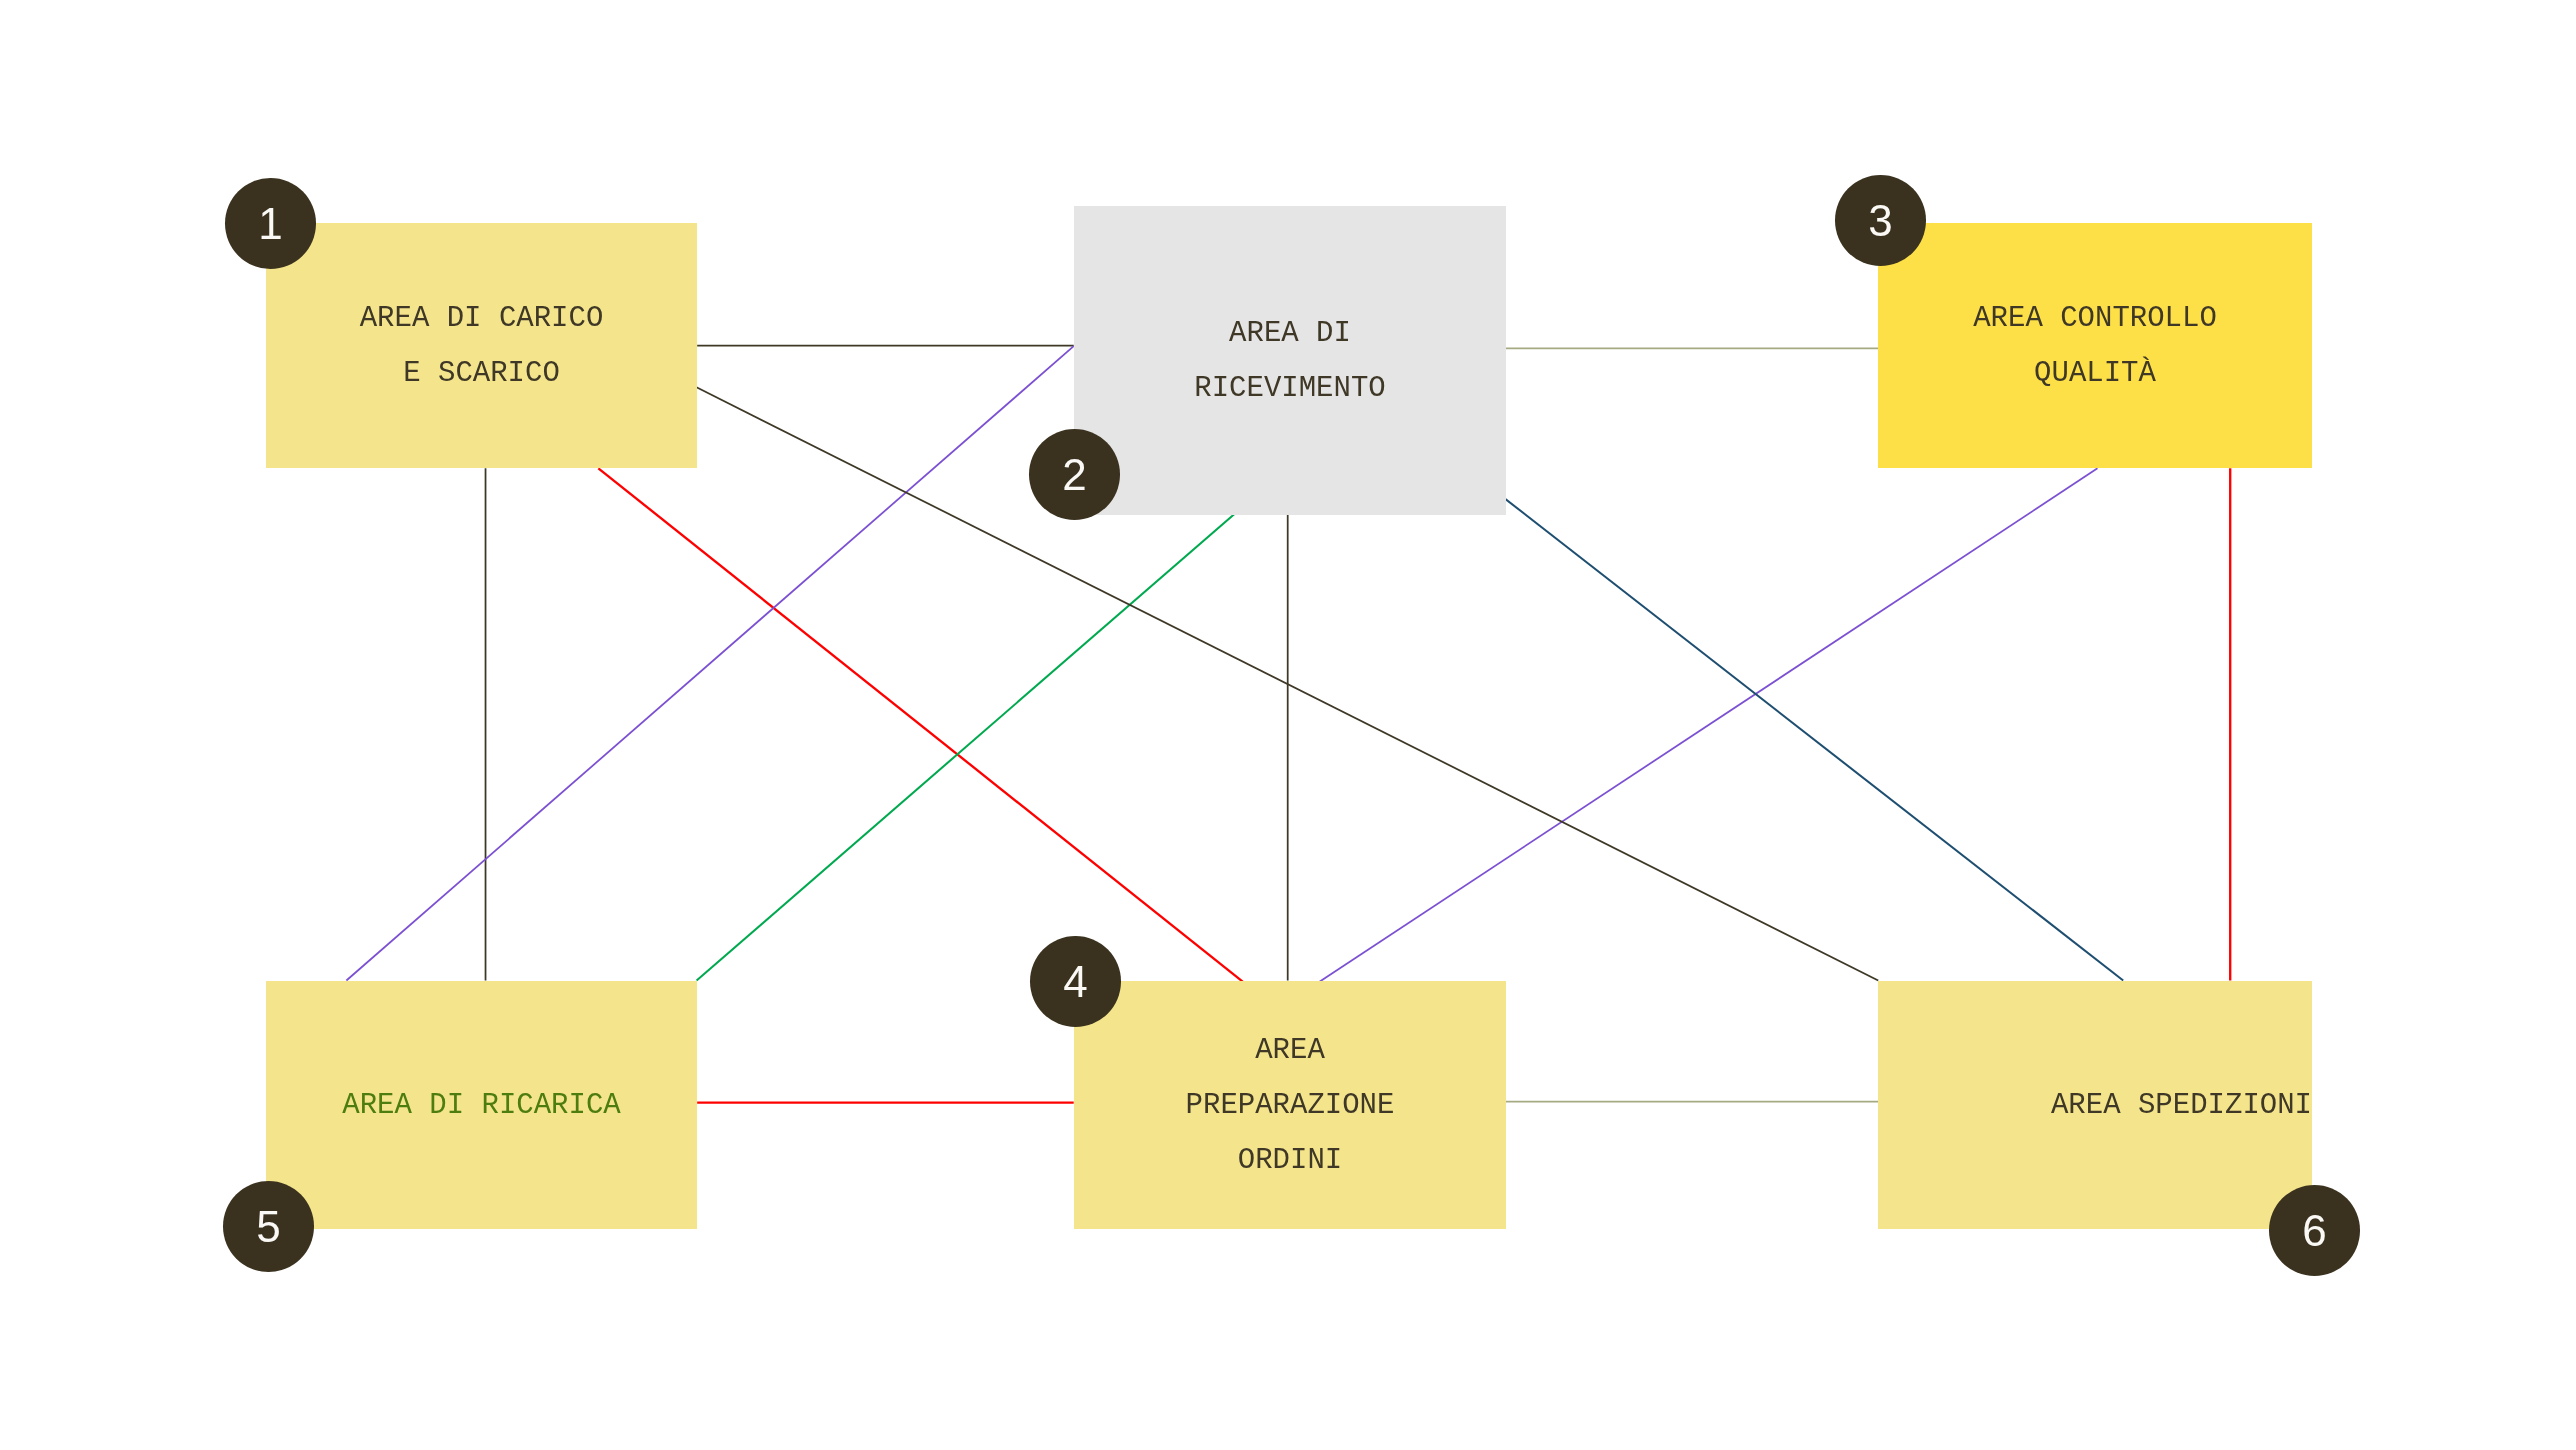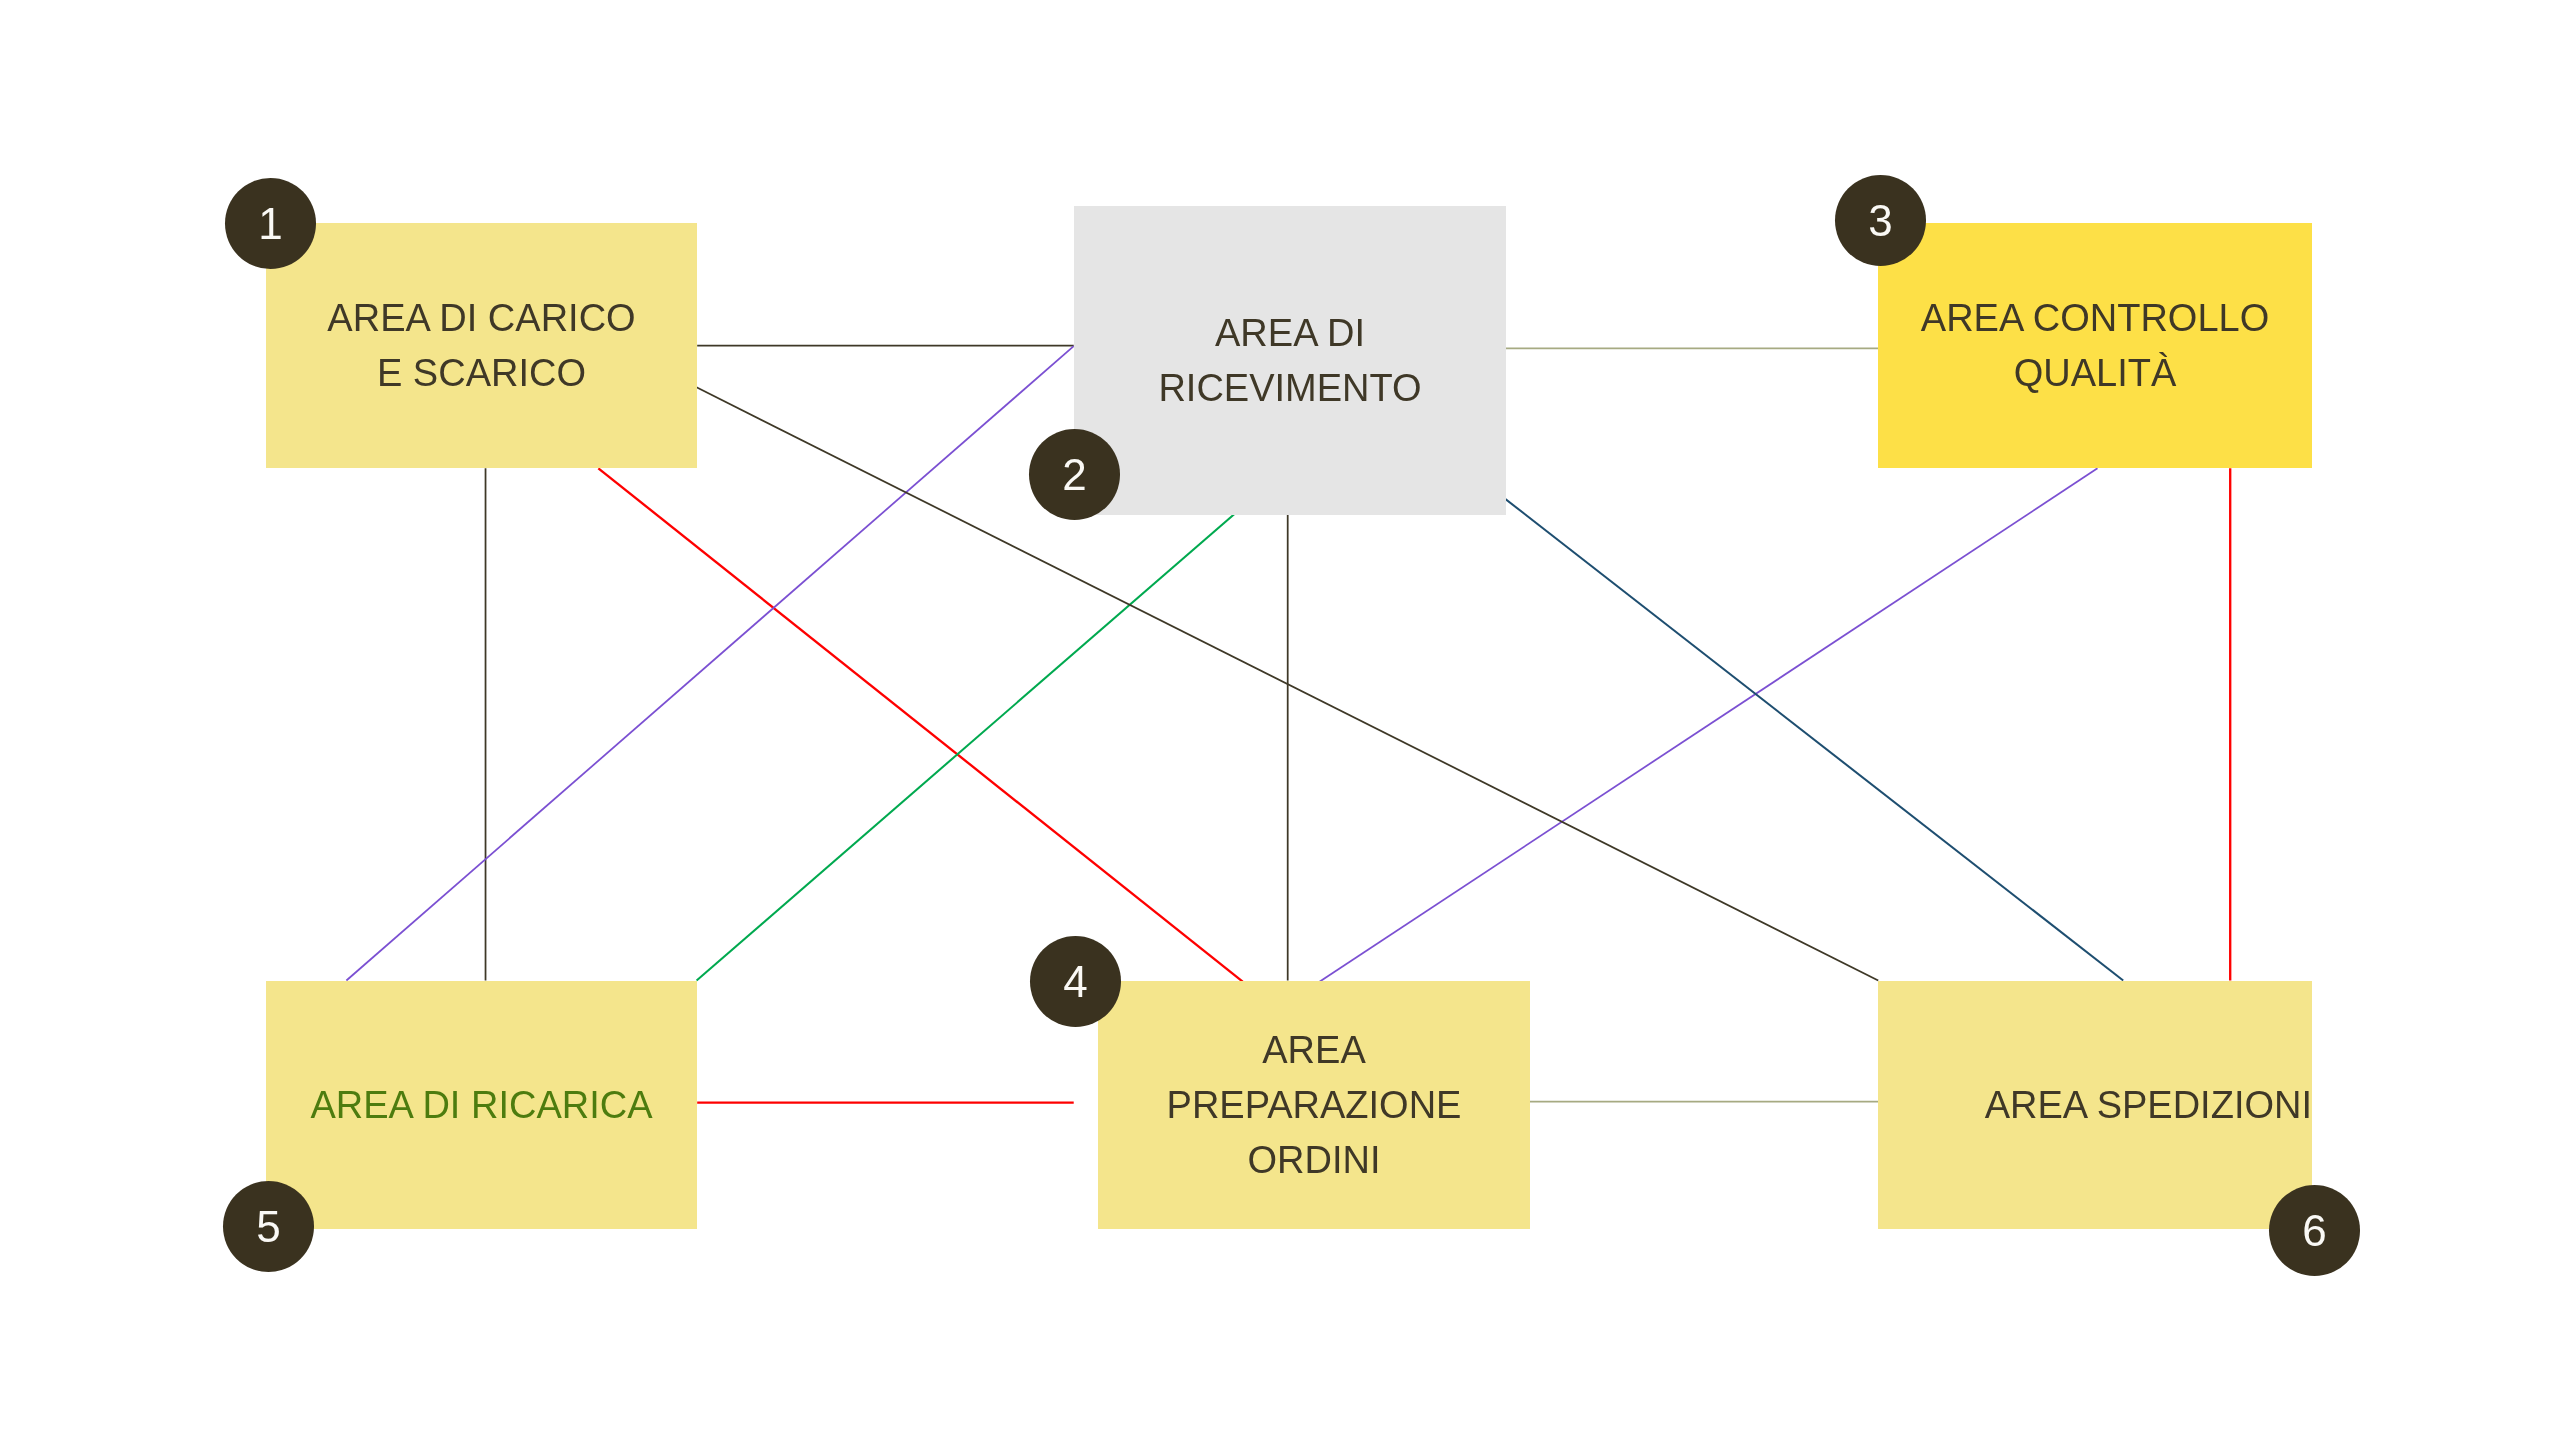--- a/index.html
+++ b/index.html
@@ -26,24 +26,25 @@
   .area-box {
     position: absolute;
     display: flex;
     align-items: center;
     justify-content: center;
     text-align: center;
     box-sizing: border-box;
   }
   .area-label {
     white-space: pre-line;
-    font-size: 38px;
+    font-size: 29px;
     line-height: 55px;
     letter-spacing: 0px;
     font-weight: 400;
+    font-family: Liberation Mono, monospace;
   }
   .badge {
     position: absolute;
     border-radius: 50%;
     display: flex;
     align-items: center;
     justify-content: center;
   }
   .badge-num {
     font-size: 44px;
@@ -76,21 +77,21 @@
 E SCARICO</span>
     </div>
     <div class="area-box" style="left: 1074px; top: 206px; width: 432px; height: 309px; background: #e5e5e5;">
       <span class="area-label" style="color: rgb(63, 56, 39);">AREA DI
 RICEVIMENTO</span>
     </div>
     <div class="area-box" style="left: 1878px; top: 223px; width: 434px; height: 245px; background: #fde047;">
       <span class="area-label" style="color: rgb(63, 56, 39);">AREA CONTROLLO
 QUALITÀ</span>
     </div>
-    <div class="area-box" style="left: 1098px; top: 981px; width: 432px; height: 248px; background: rgb(244, 229, 140);">
+    <div class="area-box" style="left: 1074px; top: 981px; width: 432px; height: 248px; background: rgb(244, 229, 140);">
       <span class="area-label" style="color: rgb(63, 56, 39);">AREA
 PREPARAZIONE
 ORDINI</span>
     </div>
     <div class="area-box" style="left: 266px; top: 981px; width: 431px; height: 248px; background: rgb(244, 229, 140);">
       <span class="area-label" style="color: #4d7c0f;">AREA DI RICARICA</span>
     </div>
     <div class="area-box" style="left: 1878px; top: 981px; width: 434px; height: 248px; background: rgb(244, 229, 140); justify-content: flex-end;">
       <span class="area-label" style="color: rgb(63, 56, 39);">AREA SPEDIZIONI</span>
     </div>

